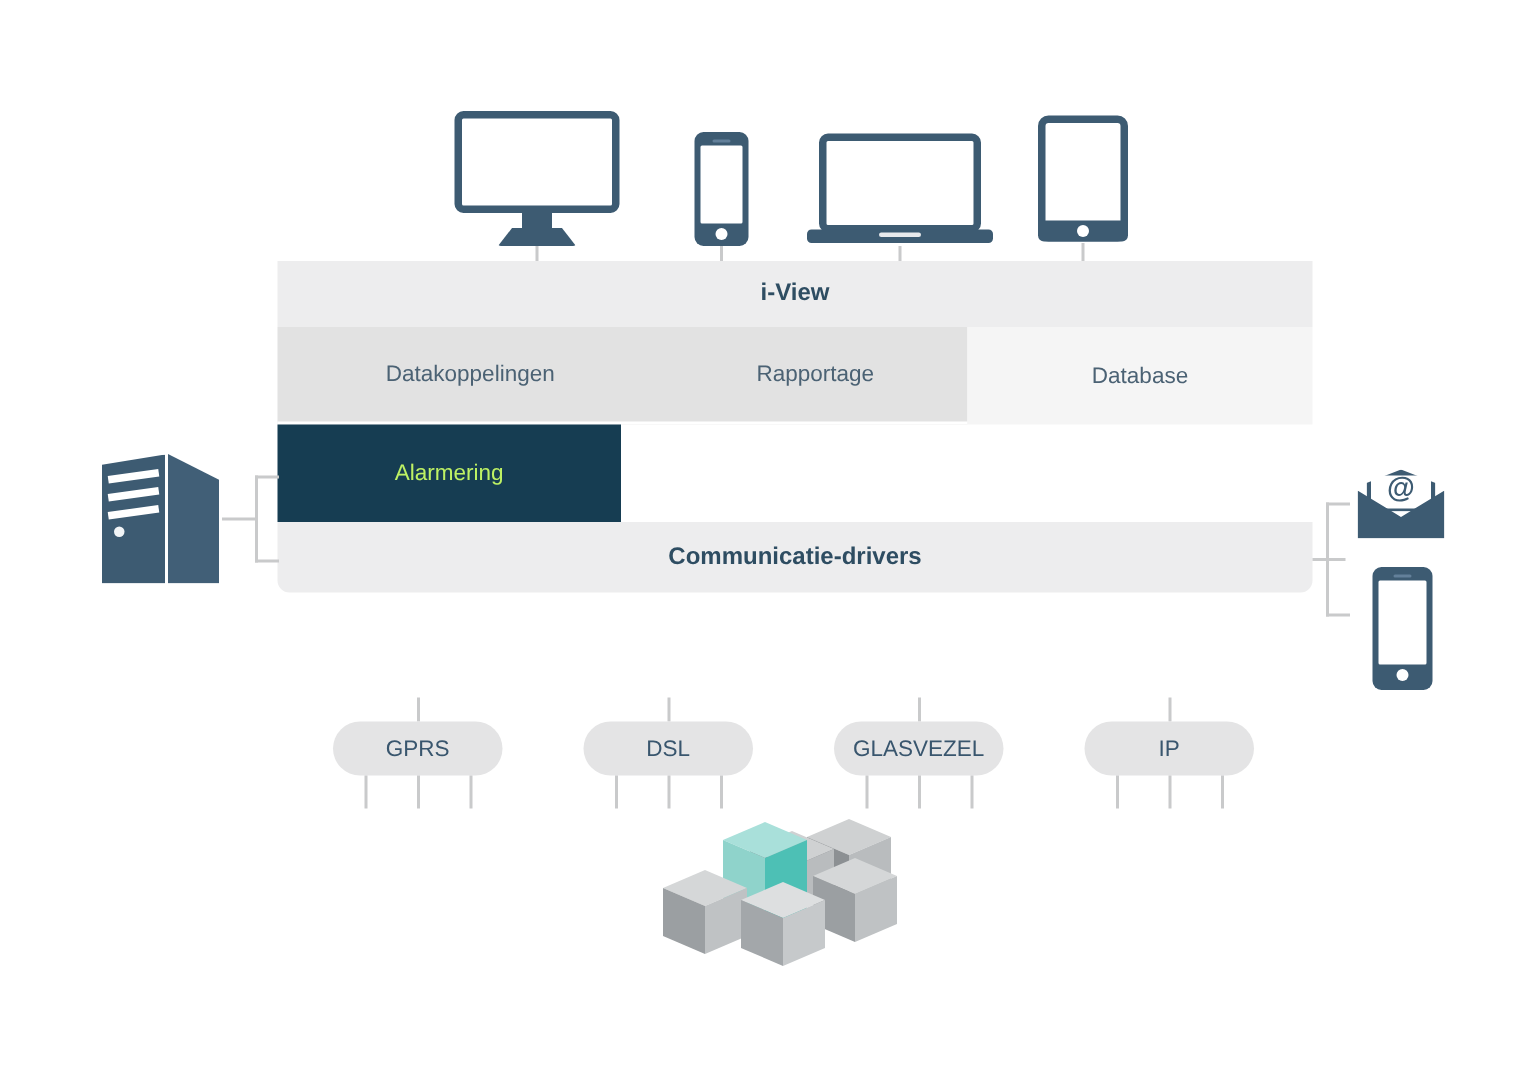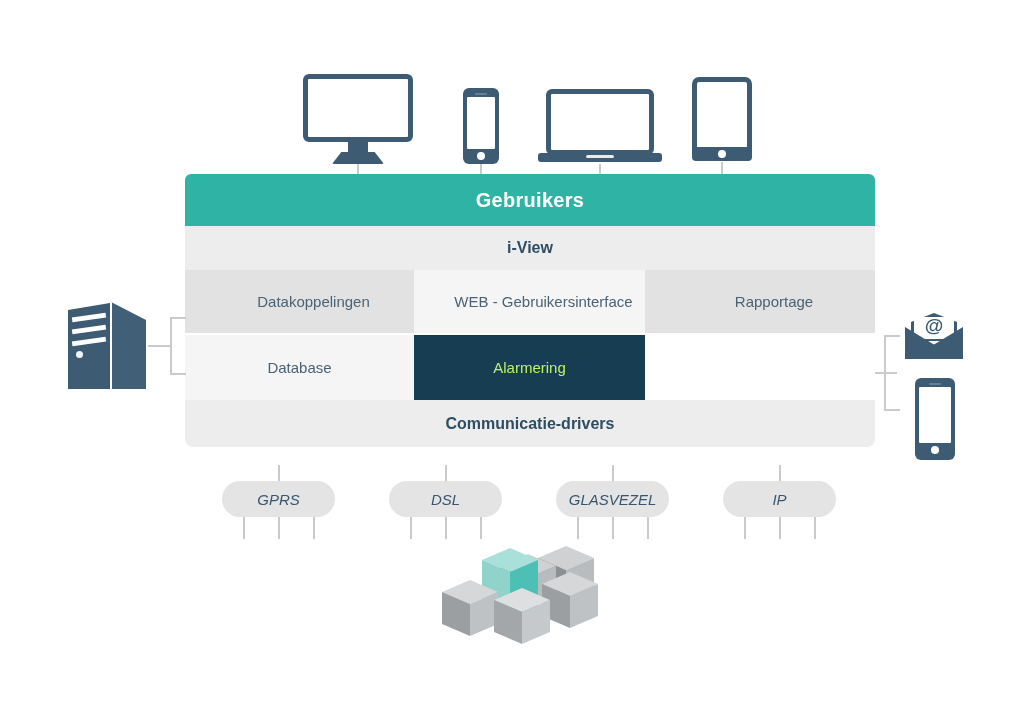--- a/index.html
+++ b/index.html
@@ -99,21 +99,21 @@
   .drivers-bar{
     height:47px;background:#ededee;border-radius:0 0 8px 8px;
     display:flex;align-items:center;justify-content:center;
     color:#2e4d62;font-size:16px;font-weight:bold;
   }
 
   
   .pill{
     position:absolute;width:113px;height:36px;background:#e4e4e5;border-radius:18px;
     display:flex;align-items:center;justify-content:center;
-    font-size:15px;font-style:italic;color:#39566e;
+    font-size:15px;color:#39566e;
   }
 
   
   .srv{position:absolute;left:68px;top:293px;width:80px;height:96px;}
   .srv-front{
     position:absolute;left:0;top:10px;width:42px;height:86px;background:#3d5b72;
     clip-path:polygon(0 8%,100% 0,100% 100%,0 100%);
   }
   .srv-side{
     position:absolute;left:44px;top:0;width:34px;height:96px;background:#415f77;
@@ -166,34 +166,28 @@
 
   <div class="vline" style="left:357px;top:164px;height:12px;"></div>
   <div class="vline" style="left:480px;top:164px;height:12px;"></div>
   <div class="vline" style="left:599px;top:164px;height:12px;"></div>
   <div class="vline" style="left:721px;top:162px;height:14px;"></div>
 
   <div class="vline" style="left:529px;top:226px;height:12px;"></div>
 
   <div class="panel">
 
-    <div class="users-bar">
-      <span>Gebruikers</span>
-    </div>
 
     <div class="iview-row">
       <span>i-View</span>
     </div>
 
     <div class="grid">
       <div class="cell c-grey sep-b">
         <span>Datakoppelingen</span>
-      </div>
-      <div class="cell c-light sep-b">
-        <span>WEB - Gebruikersinterface</span>
       </div>
       <div class="cell c-grey sep-b">
         <span>Rapportage</span>
       </div>
 
       <div class="cell c-light">
         <span>Database</span>
       </div>
       <div class="cell c-navy">
         <span>Alarmering</span>

